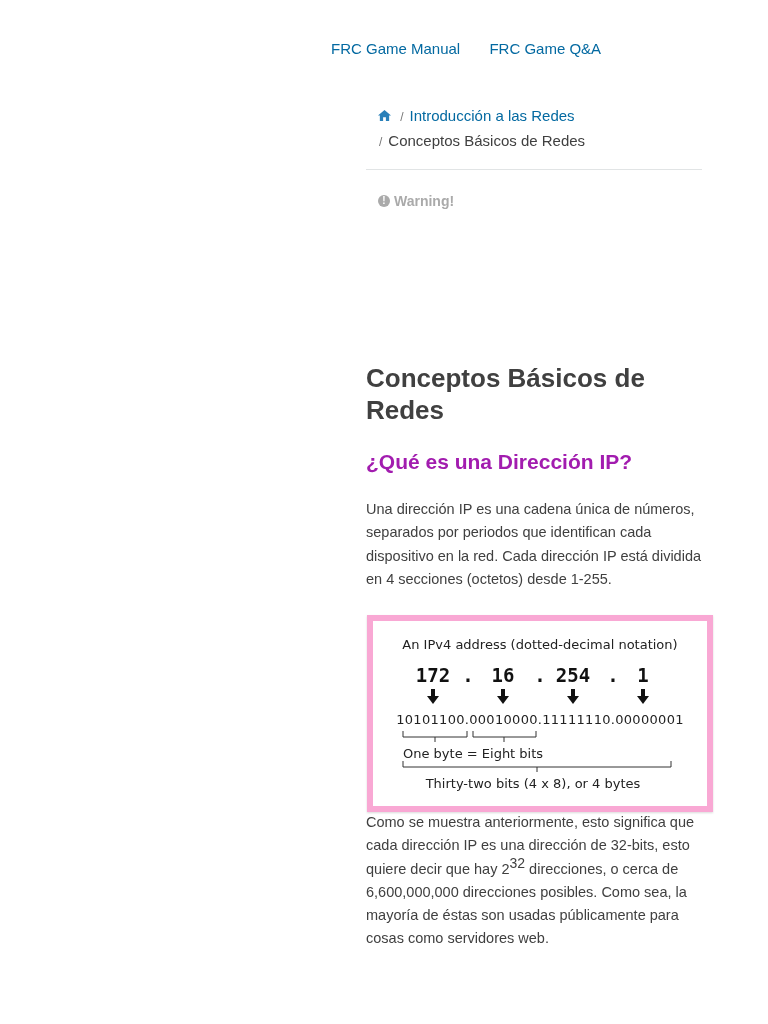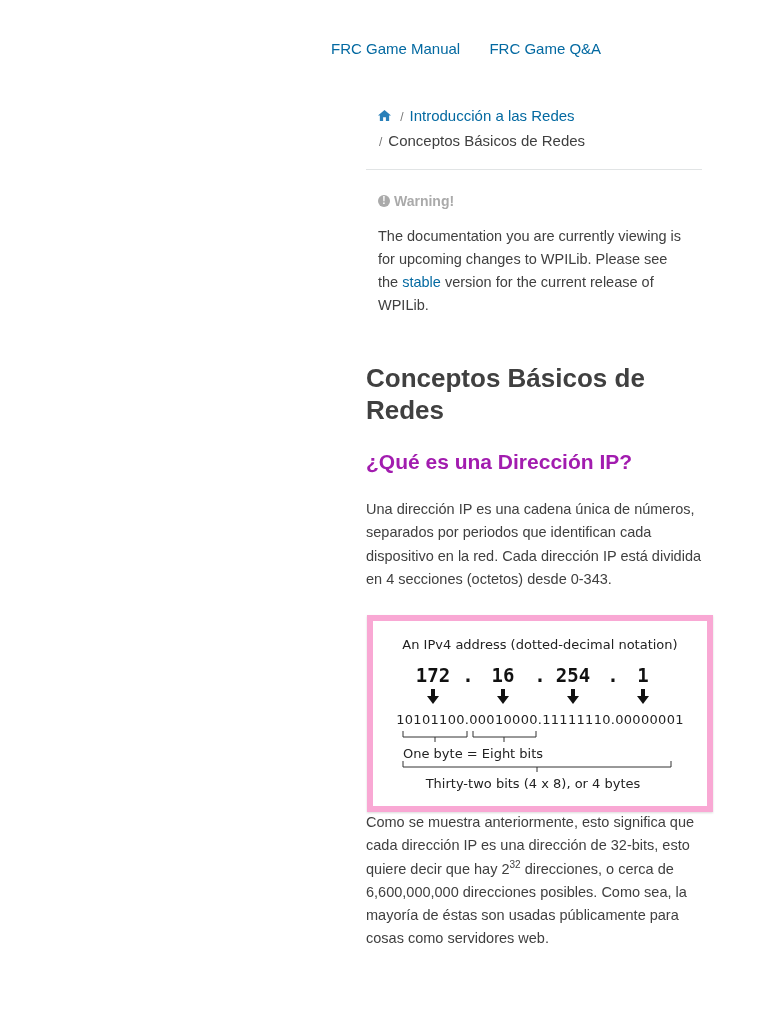--- a/index.html
+++ b/index.html
@@ -18,21 +18,21 @@
     .hr { position: absolute; top: 169px; left: 366px; width: 336px; height: 1px; background: #e1e4e5; }
     .warning { position: absolute; top: 193px; left: 366px; width: 336px; padding: 0 12px; box-sizing: border-box; }
     .warning-title { font-weight: bold; color: #aaa; font-size: 14px; display: flex; align-items: center; gap: 4px; }
     .warn-icon { display: inline-block; width: 12px; height: 12px; border-radius: 50%; background: #aaa; color: #fff; font-size: 10px; line-height: 12px; text-align: center; font-weight: bold; }
     .warning-body { margin-top: 16px; font-size: 14.5px; line-height: 23px; color: #404040; }
     h1 { position: absolute; top: 362px; left: 366px; width: 336px; margin: 0; font-size: 26px; line-height: 32px; font-weight: bold; color: #404040; }
     h2 { position: absolute; top: 449px; left: 366px; width: 336px; margin: 0; font-size: 21px; line-height: 26px; font-weight: bold; color: #a21caf; }
     .p1 { position: absolute; top: 498px; left: 366px; width: 340px; margin: 0; font-size: 14.5px; line-height: 23.3px; }
     .figure { position: absolute; top: 615px; left: 367px; width: 334px; height: 185px; border: 6px solid #f9a8d4; box-shadow: 0 1px 2px rgba(0,0,0,0.15); background: #fff; }
     .p2 { position: absolute; top: 811px; left: 366px; width: 340px; margin: 0; font-size: 14.5px; line-height: 23.3px; }
-    sup { font-size: 10px; line-height: 0; }
+    sup { font-size: 14px; line-height: 0; }
   </style>
 </head>
 <body>
 
 <nav class="topnav">
   <a href="#">FRC Game Manual</a>
   <a href="#">FRC Game Q&amp;A</a>
 </nav>
 
 <div class="breadcrumb">
@@ -44,27 +44,26 @@
   <span class="sep" style="margin-left:2px">/</span><span class="cur">Conceptos Básicos de Redes</span>
 </div>
 
 <div class="hr"></div>
 
 <div class="warning">
   <div class="warning-title">
     <span class="warn-icon">!</span>
     <span>Warning!</span>
   </div>
-  <div class="warning-body"><span>The documentation you are currently viewing is for upcoming changes to WPILib. Please see the </span><a href="#">stable</a><span> version for the current release of WPILib.</span></div>
 </div>
 
 <h1>Conceptos Básicos de Redes</h1>
 <h2>¿Qué es una Dirección IP?</h2>
 
-<p class="p1">Una dirección IP es una cadena única de números, separados por periodos que identifican cada dispositivo en la red. Cada dirección IP está dividida en 4 secciones (octetos) desde 0-343.</p>
+<p class="p1">Una dirección IP es una cadena única de números, separados por periodos que identifican cada dispositivo en la red. Cada dirección IP está dividida en 4 secciones (octetos) desde 1-255.</p>
 
 <div class="figure">
   <svg width="334" height="185" viewBox="0 0 334 185" font-family="DejaVu Sans, sans-serif">
     <text x="167" y="28" text-anchor="middle" font-size="13" fill="#222">An IPv4 address  (dotted-decimal notation)</text>
     <g font-family="DejaVu Sans Mono, monospace" font-weight="bold" font-size="19" fill="#111">
       <text x="60" y="61" text-anchor="middle">172</text>
       <text x="95" y="61" text-anchor="middle">.</text>
       <text x="130" y="61" text-anchor="middle">16</text>
       <text x="167" y="61" text-anchor="middle">.</text>
       <text x="200" y="61" text-anchor="middle">254</text>

